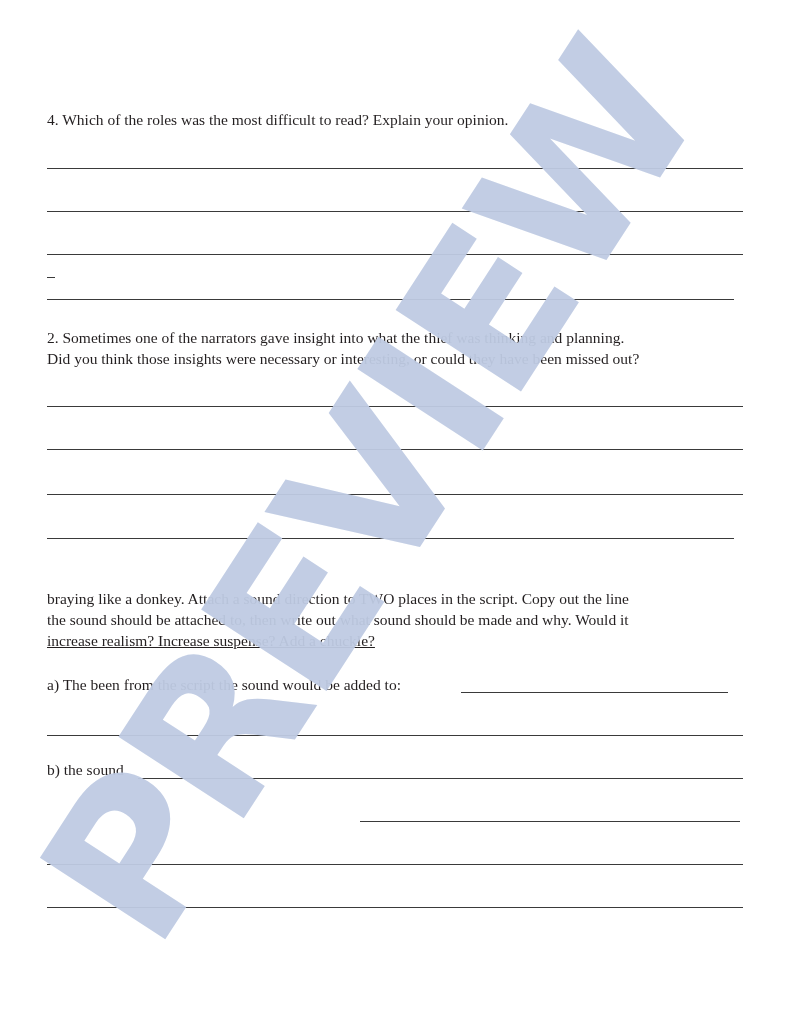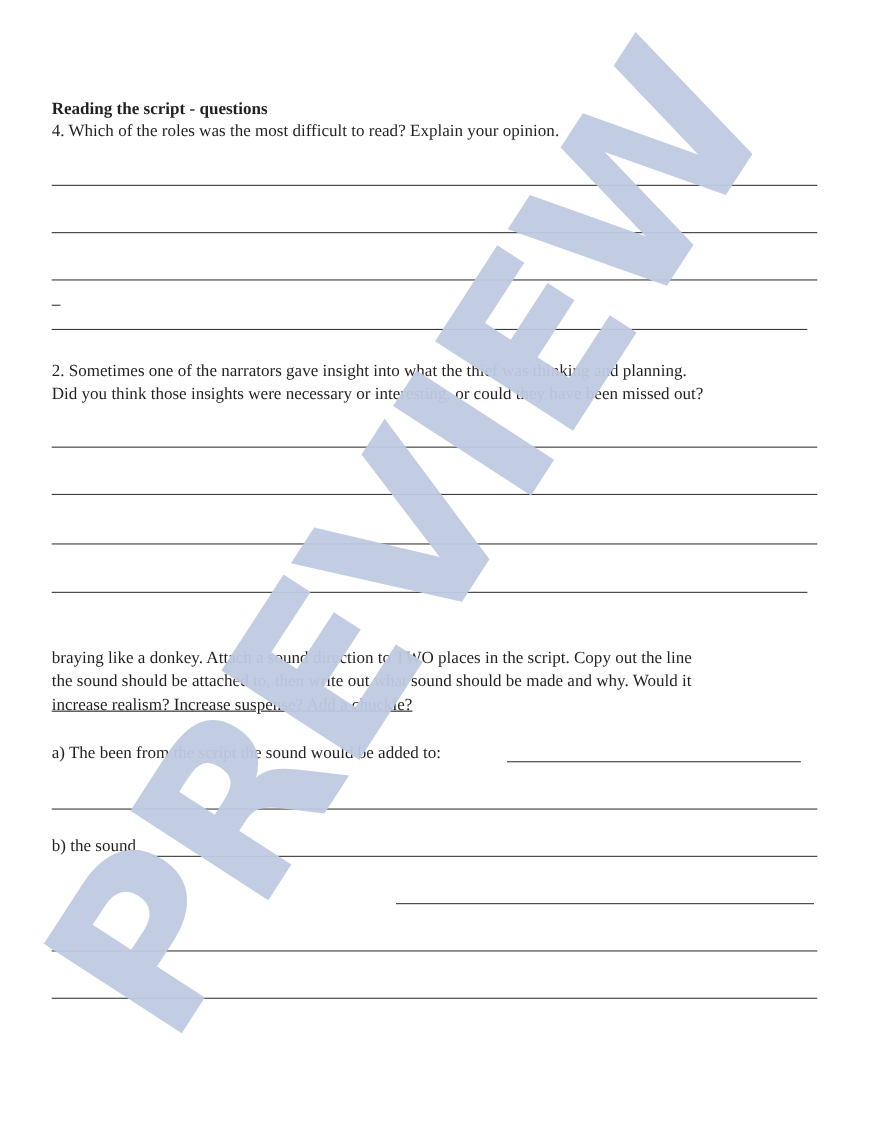--- a/index.html
+++ b/index.html
@@ -24,21 +24,20 @@
   .watermark {
     position: absolute; left: 0; top: 0; width: 791px; height: 1024px; pointer-events: none;
   }
   .watermark svg { width: 100%; height: 100%; }
 </style>
 </head>
 <body>
 
 <div class="page">
 
-  <div class="title">Reading the script - questions</div>
 
   <div class="text" style="top:109px;">4. Which of the roles was the most difficult to read? Explain your opinion.</div>
   <div class="line" style="left:47px; width:696px; top:168px;"></div>
   <div class="line" style="left:47px; width:696px; top:211px;"></div>
   <div class="line" style="left:47px; width:696px; top:254px;"></div>
   <div class="dash" style="top:277px;"></div>
   <div class="line" style="left:47px; width:687px; top:299px;"></div>
 
   <div class="text" style="top:327px;">2. Sometimes one of the narrators gave insight into what the thief was thinking and planning.</div>
   <div class="text" style="top:348px;">Did you think those insights were necessary or interesting, or could they have been missed out?</div>

